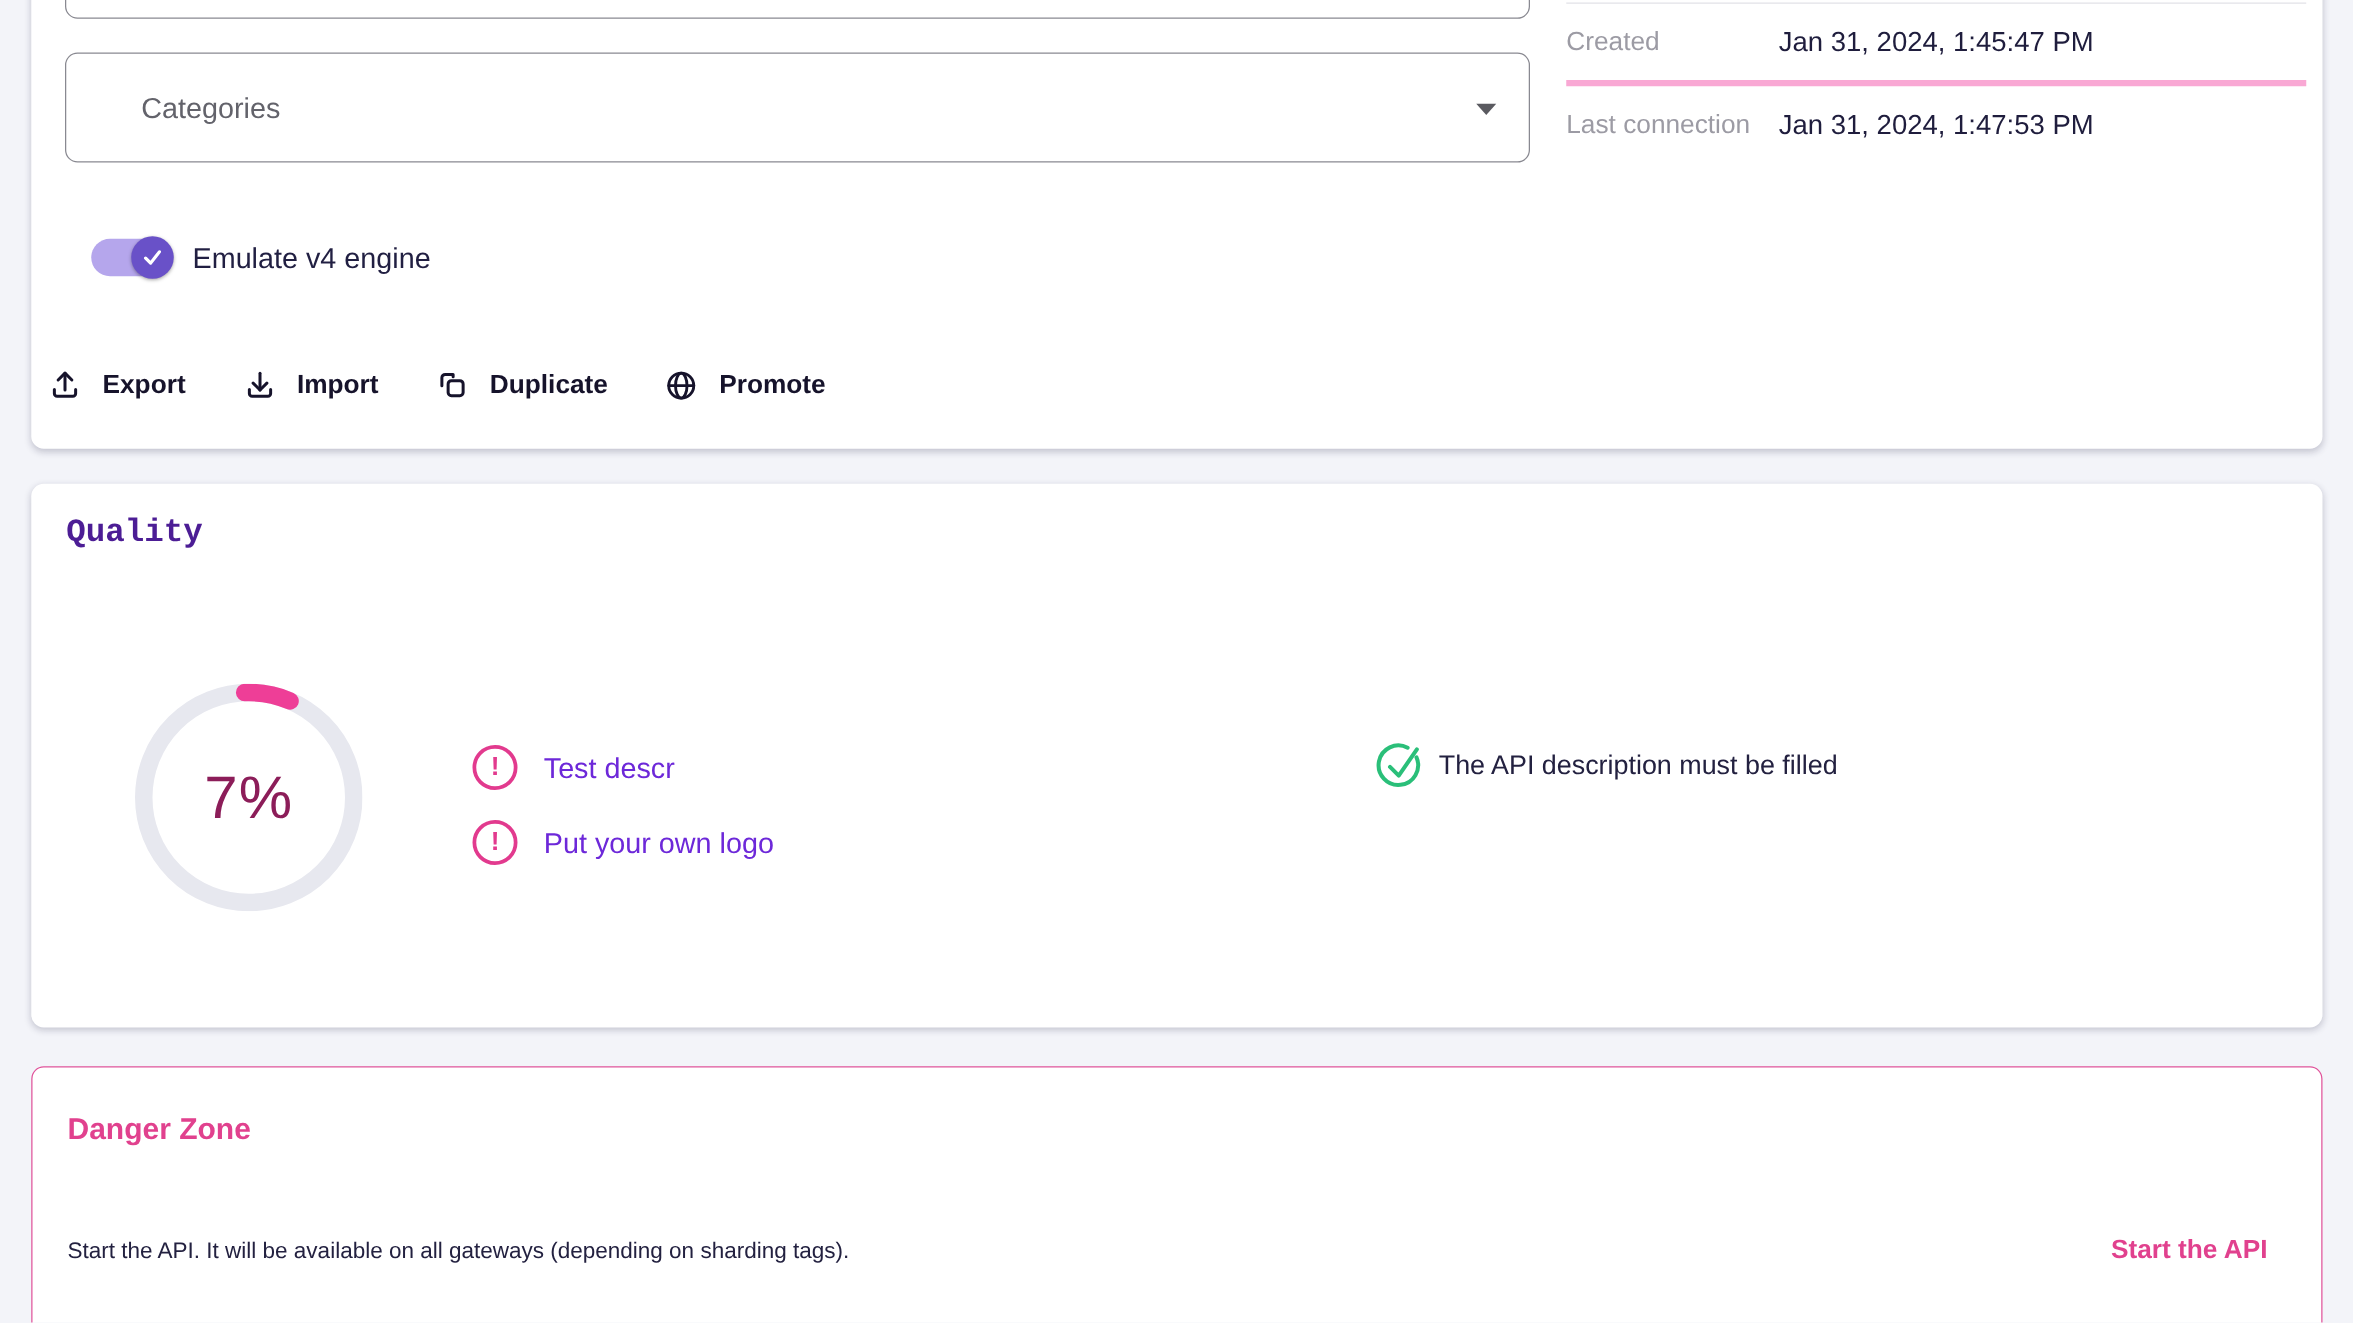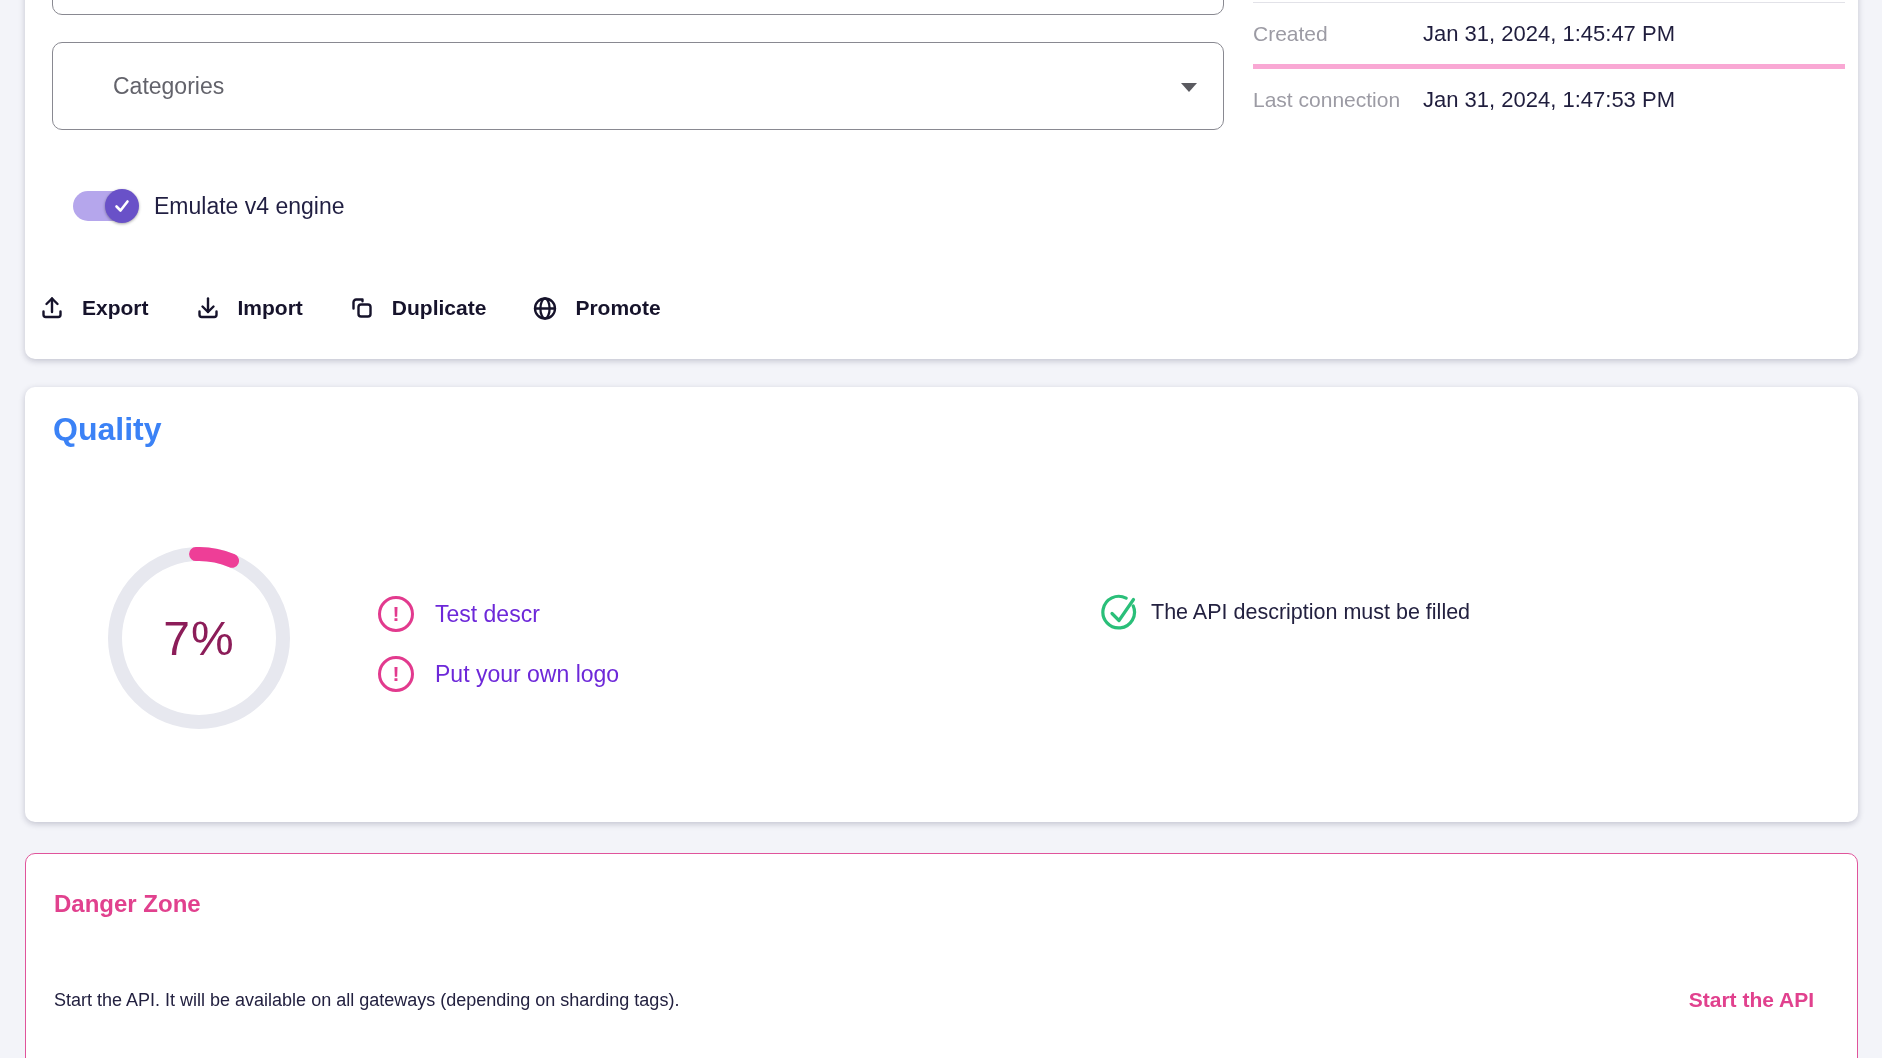--- a/index.html
+++ b/index.html
@@ -34,21 +34,21 @@
   .action-btn svg { display:block; }
 
   .details { position:absolute; left:1228px; top:26px; width:592px; font-size:21px; }
   .details .row { display:grid; grid-template-columns:170px 1fr; align-items:start; padding:11px 0; }
   .details .row.first { border-top:1px solid #e2e2e8; border-bottom:5px solid #f9a8d4; }
   .details .lbl { color:#9c9ba4; line-height:39px; }
   .details .val { color:#1f1d3d; font-size:22px; font-weight:500; line-height:39px; }
 
   
   .card-quality { top:387px; height:435px; }
-  .q-title { position:absolute; left:28px; top:24px; font-size:32px; font-weight:700; color:#3b82f6; }
+  .q-title { position:absolute; left:28px; top:24px; font-size:26px; font-weight:700; color:#4c1d95;font-family:Liberation Mono, monospace; }
   .donut { position:absolute; left:83px; top:160px; width:182px; height:182px; }
   .donut svg { position:absolute; inset:0; }
   .donut .pct { position:absolute; inset:0; display:flex; align-items:center; justify-content:center;
                 font-size:48px; color:#8c1d59; letter-spacing:1px; }
   .q-warnings { position:absolute; left:353px; top:209px; }
   .q-item { display:flex; align-items:center; height:36px; margin-bottom:24px; }
   .warn-ic { width:36px; height:36px; border:3.5px solid #e23a8e; border-radius:50%; color:#e23a8e;
              display:flex; align-items:center; justify-content:center;
              font-size:21px; font-weight:700; flex:0 0 auto; }
   .q-item .txt { margin-left:21px; font-size:23px; color:#6d28d9; }

